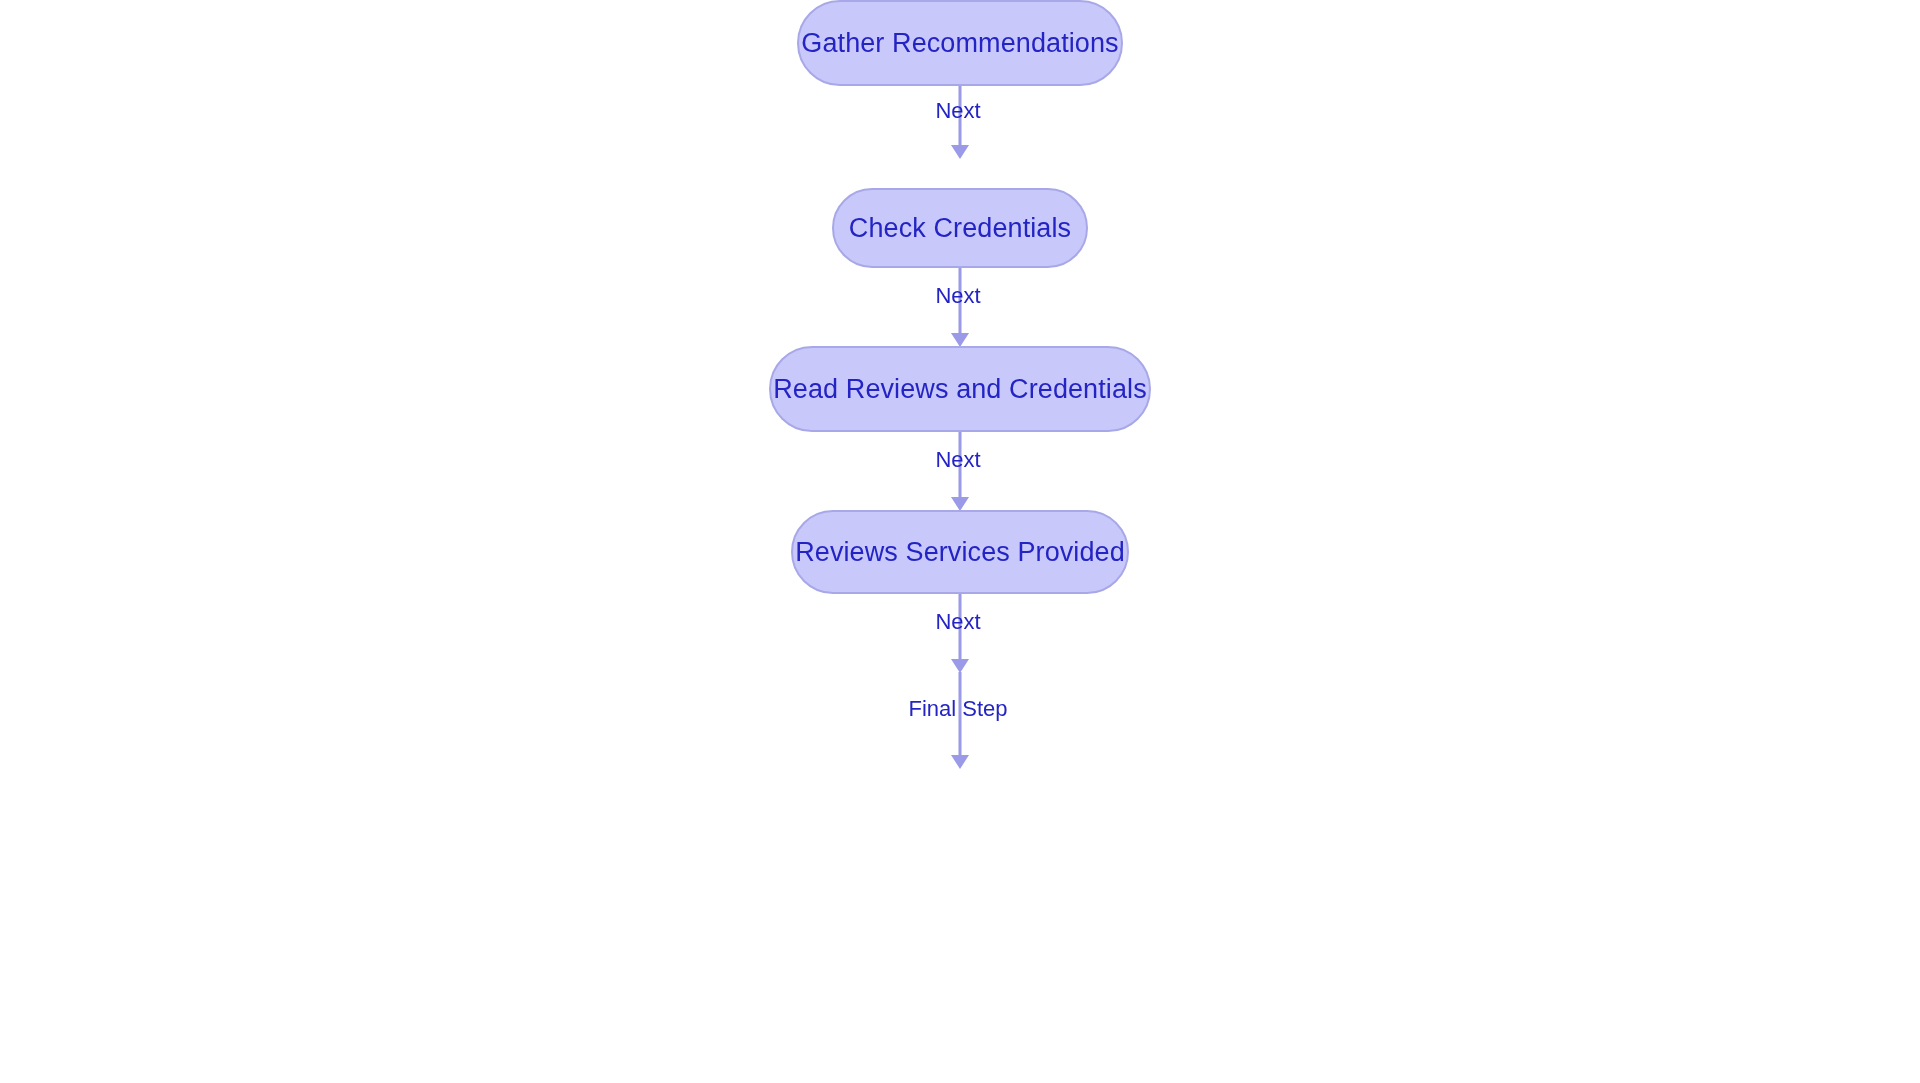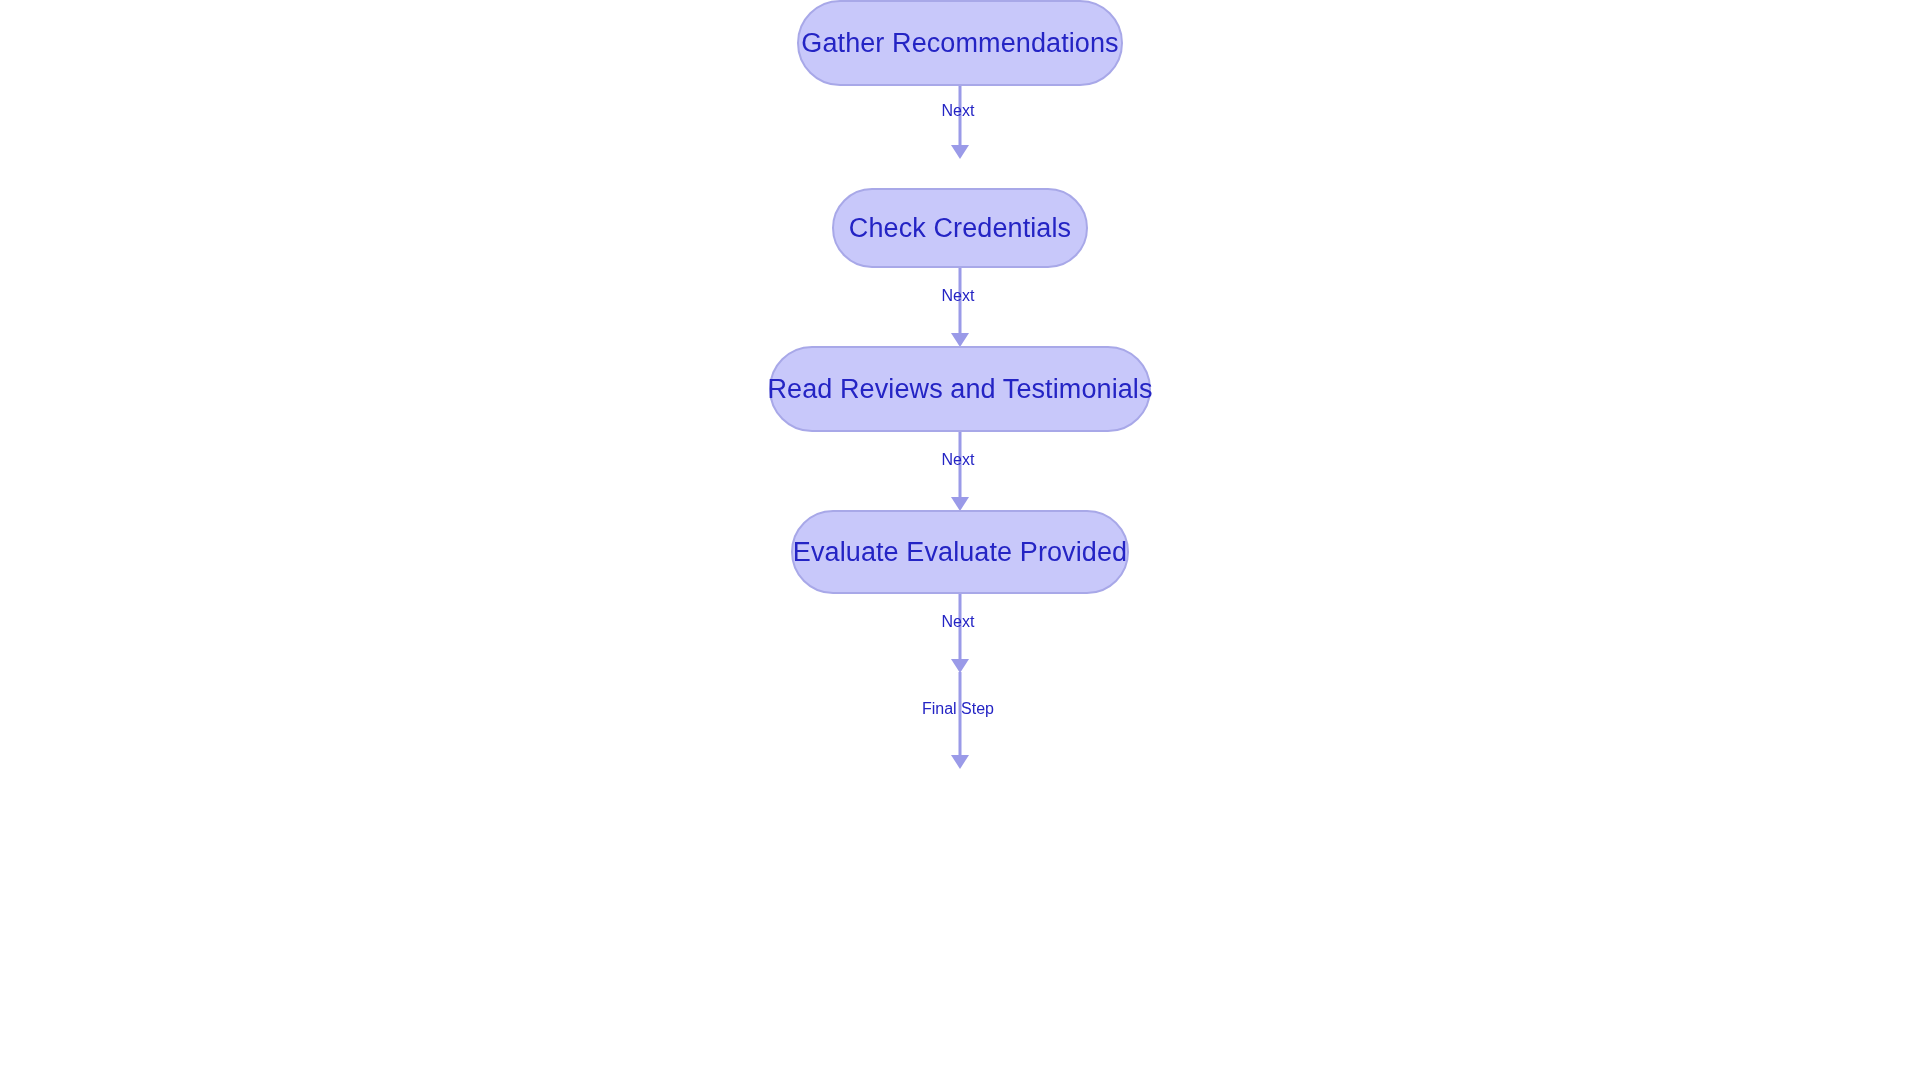--- a/index.html
+++ b/index.html
@@ -95,21 +95,21 @@
     width: 0;
     height: 0;
     border-left: 9px solid transparent;
     border-right: 9px solid transparent;
     border-top: 14px solid #9a9ae8;
   }
   
   .edge-label {
     position: relative;
     z-index: 3;
-    font-size: 16px;
+    font-size: 22px;
     line-height: 1;
     color: #2424c4;
     background: transparent;
     white-space: nowrap;
     transform: translateX(-2px);
     margin-bottom: 22px;
   }
 </style>
 </head>
 <body>
@@ -131,31 +131,31 @@
       <span class="node-label">Check Credentials</span>
     </div>
 
     <div class="edge e1">
       <span class="edge-line"></span>
       <span class="edge-arrow"></span>
       <span class="edge-label">Next</span>
     </div>
 
     <div class="node n2">
-      <span class="node-label">Read Reviews and Testimonials</span>
+      <span class="node-label">Read Reviews and Credentials</span>
     </div>
 
     <div class="edge e2">
       <span class="edge-line"></span>
       <span class="edge-arrow"></span>
       <span class="edge-label">Next</span>
     </div>
 
     <div class="node n3">
-      <span class="node-label">Evaluate Evaluate Provided</span>
+      <span class="node-label">Reviews Services Provided</span>
     </div>
 
     <div class="edge e3">
       <span class="edge-line"></span>
       <span class="edge-arrow"></span>
       <span class="edge-label">Next</span>
     </div>
 
 
     <div class="edge e4">

